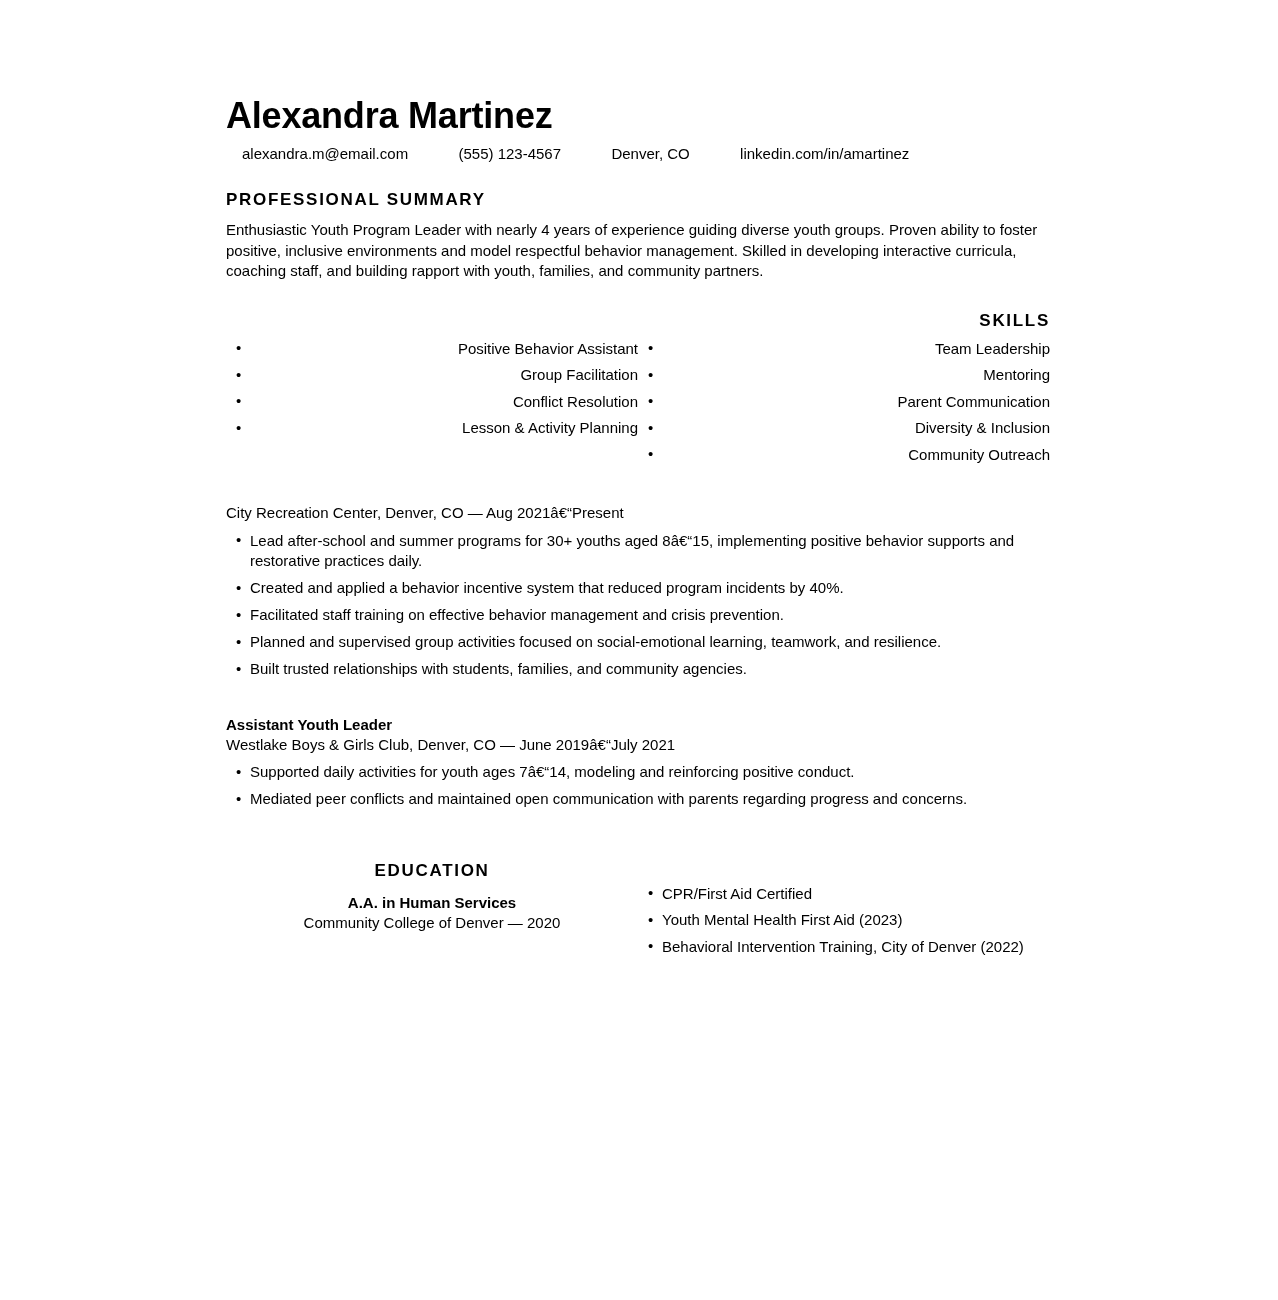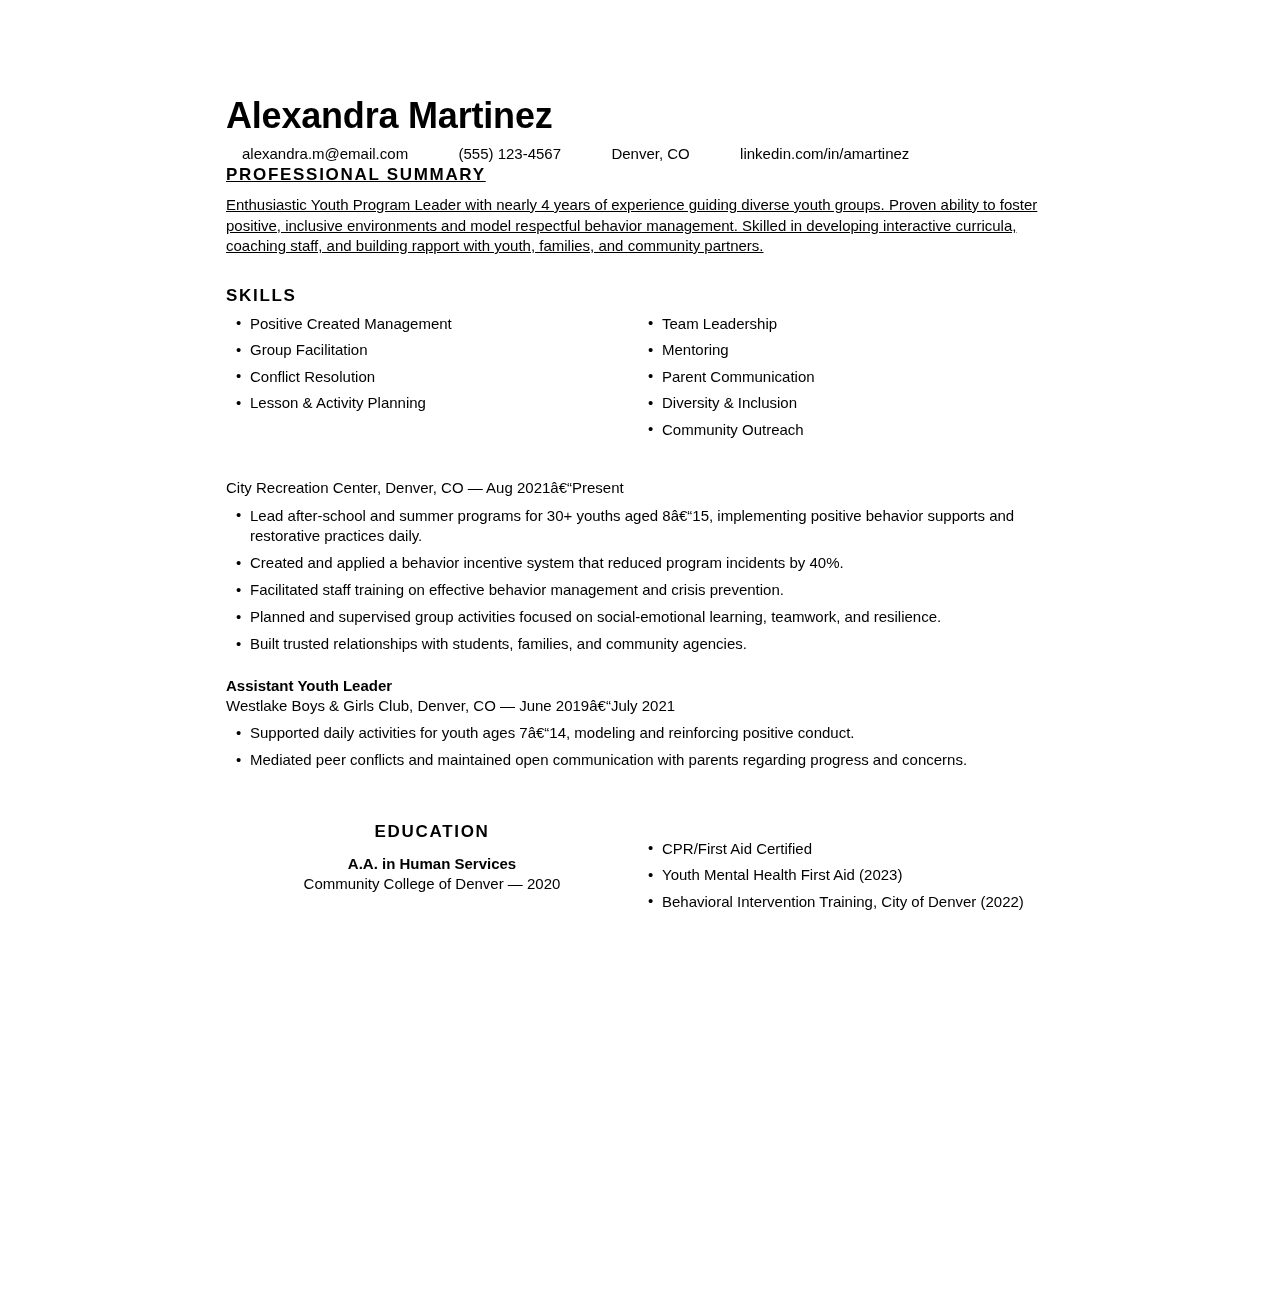--- a/index.html
+++ b/index.html
@@ -94,52 +94,52 @@
   .edu-degree {
     font-size:15px;
     font-weight:bold;
     line-height:20px;
     margin-top:11px;
   }
   .edu-school {
     font-size:15px;
     line-height:20.5px;
   }
-  .bot-col-right ul.blist { margin-top:18px; }
+  .bot-col-right ul.blist { margin-top:24px; }
   .bot-col-right ul.blist > li { margin-bottom:6px; }
 </style>
 </head>
 <body>
 
 <div class="page">
 
   <div>
     <div class="name">Alexandra Martinez</div>
     <div class="contact">
       <span class="c-item">alexandra.m@email.com</span>
       <span class="c-gap"></span>
       <span class="c-item">(555) 123-4567</span>
       <span class="c-gap"></span>
       <span class="c-item">Denver, CO</span>
       <span class="c-gap"></span>
       <span class="c-item">linkedin.com/in/amartinez</span>
     </div>
   </div>
 
-  <div style="text-decoration:underline;">
+  <div style="margin-top:25px;">
     <div class="sec-head">PROFESSIONAL SUMMARY</div>
     <div class="summary">Enthusiastic Youth Program Leader with nearly 4 years of experience guiding diverse youth groups. Proven ability to foster positive, inclusive environments and model respectful behavior management. Skilled in developing interactive curricula, coaching staff, and building rapport with youth, families, and community partners.</div>
   </div>
 
-  <div style="margin-top:28px;">
+  <div style="margin-top:28px;text-align:right;">
     <div class="sec-head">SKILLS</div>
     <div class="skills-wrap">
       <div class="skills-col">
         <ul class="blist">
-          <li>Positive Created Management</li>
+          <li>Positive Behavior Assistant</li>
           <li>Group Facilitation</li>
           <li>Conflict Resolution</li>
           <li>Lesson &amp; Activity Planning</li>
         </ul>
       </div>
       <div class="skills-col">
         <ul class="blist">
           <li>Team Leadership</li>
           <li>Mentoring</li>
           <li>Parent Communication</li>
@@ -156,21 +156,21 @@
       <div class="job-meta">City Recreation Center, Denver, CO — Aug 2021â€“Present</div>
       <ul class="blist">
         <li>Lead after-school and summer programs for 30+ youths aged 8â€“15, implementing positive behavior supports and restorative practices daily.</li>
         <li>Created and applied a behavior incentive system that reduced program incidents by 40%.</li>
         <li>Facilitated staff training on effective behavior management and crisis prevention.</li>
         <li>Planned and supervised group activities focused on social-emotional learning, teamwork, and resilience.</li>
         <li>Built trusted relationships with students, families, and community agencies.</li>
       </ul>
     </div>
 
-    <div class="job" style="margin-top:21px;">
+    <div class="job" style="margin-top:35px;">
       <div class="job-title">Assistant Youth Leader</div>
       <div class="job-meta">Westlake Boys &amp; Girls Club, Denver, CO — June 2019â€“July 2021</div>
       <ul class="blist">
         <li>Supported daily activities for youth ages 7â€“14, modeling and reinforcing positive conduct.</li>
         <li>Mediated peer conflicts and maintained open communication with parents regarding progress and concerns.</li>
       </ul>
     </div>
   </div>
 
   <div class="bottom">

